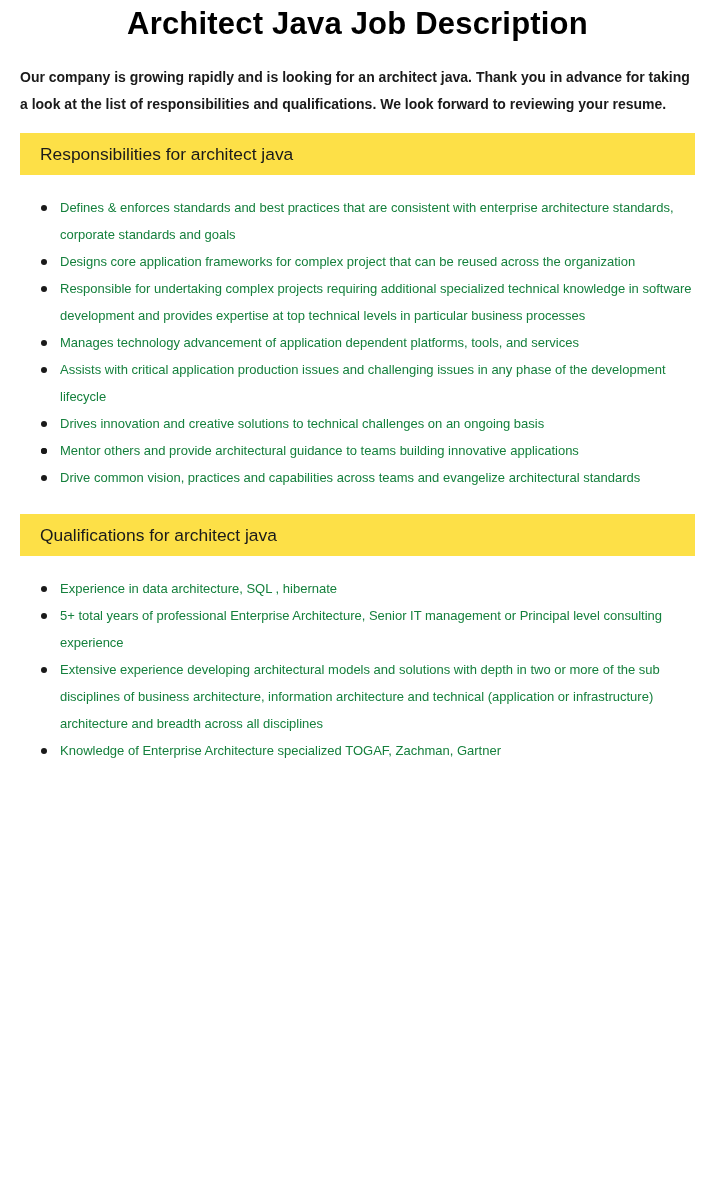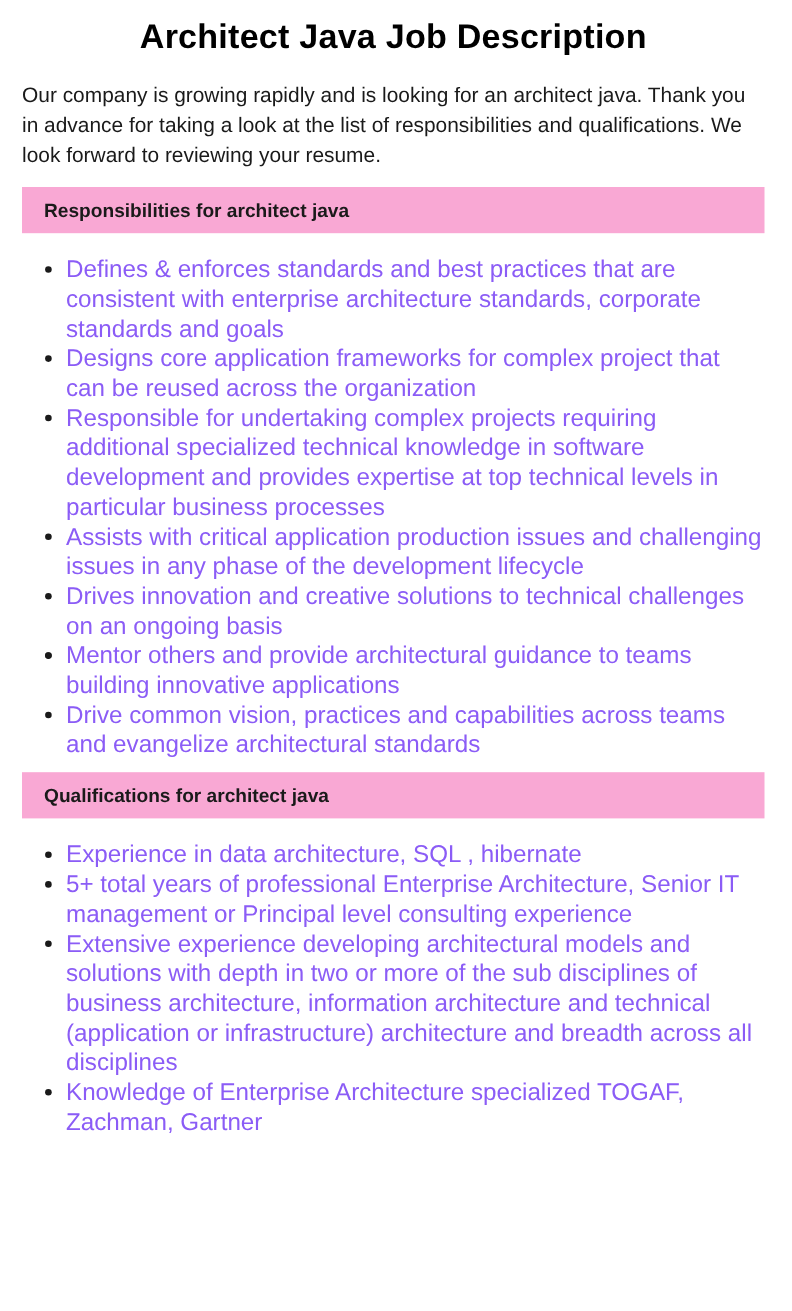--- a/index.html
+++ b/index.html
@@ -8,66 +8,67 @@
       background: #ffffff;
     }
     body {
       width: 720px;
       height: 1192px;
       overflow: hidden;
       font-family: "Liberation Sans", "DejaVu Sans", sans-serif;
       color: #111111;
     }
     .page {
-      padding: 12px 25px 0 20px;
+      padding: 2px 25px 0 20px;
       box-sizing: border-box;
       width: 720px;
     }
     .page-title {
       margin: 0;
       padding-top: 2px;
       height: 44px;
       line-height: 40px;
       text-align: center;
       font-size: 31px;
       font-weight: bold;
       color: #000000;
       letter-spacing: 0.2px;
     }
     .intro {
       margin: 16px 0 0 0;
-      font-size: 19px;
+      font-size: 14px;
       line-height: 27px;
       color: #1a1a1a;
+      font-weight: bold;
     }
     .section-header {
       margin-top: 15px;
-      background: #f9a8d4;
+      background: #fde047;
       height: 42px;
       width: 675px;
       box-sizing: border-box;
       padding-left: 20px;
       line-height: 42px;
       font-size: 17.4px;
-      font-weight: bold;
+      font-weight: normal;
       color: #1a1a1a;
     }
     .section-header.second {
-      margin-top: 12px;
+      margin-top: 23px;
     }
     ul.list {
       margin: 19px 0 0 0;
       padding: 0 0 0 40px;
       list-style: none;
     }
     ul.list li {
       position: relative;
-      font-size: 22px;
+      font-size: 13px;
       line-height: 27px;
-      color: #8b5cf6;
+      color: #15803d;
     }
     ul.list li .bullet {
       position: absolute;
       left: -19px;
       top: 11px;
       width: 6px;
       height: 6px;
       border-radius: 50%;
       background: #1a1a1a;
     }
@@ -77,20 +78,21 @@
 
 <div class="page">
   <h1 class="page-title">Architect Java Job Description</h1>
   <p class="intro">Our company is growing rapidly and is looking for an architect java. Thank you in advance for taking a look at the list of responsibilities and qualifications. We look forward to reviewing your resume.</p>
 
   <div class="section-header">Responsibilities for architect java</div>
   <ul class="list">
     <li><span class="bullet"></span><span>Defines &amp; enforces standards and best practices that are consistent with enterprise architecture standards, corporate standards and goals</span></li>
     <li><span class="bullet"></span><span>Designs core application frameworks for complex project that can be reused across the organization</span></li>
     <li><span class="bullet"></span><span>Responsible for undertaking complex projects requiring additional specialized technical knowledge in software development and provides expertise at top technical levels in particular business processes</span></li>
+    <li><span class="bullet"></span><span>Manages technology advancement of application dependent platforms, tools, and services</span></li>
     <li><span class="bullet"></span><span>Assists with critical application production issues and challenging issues in any phase of the development lifecycle</span></li>
     <li><span class="bullet"></span><span>Drives innovation and creative solutions to technical challenges on an ongoing basis</span></li>
     <li><span class="bullet"></span></li>
     <li><span class="bullet"></span><span>Mentor others and provide architectural guidance to teams building innovative applications</span></li>
     <li><span class="bullet"></span><span>Drive common vision, practices and capabilities across teams and evangelize architectural standards</span></li>
   </ul>
 
   <div class="section-header second">Qualifications for architect java</div>
   <ul class="list">
     <li><span class="bullet"></span><span>Experience in data architecture, SQL , hibernate</span></li>

